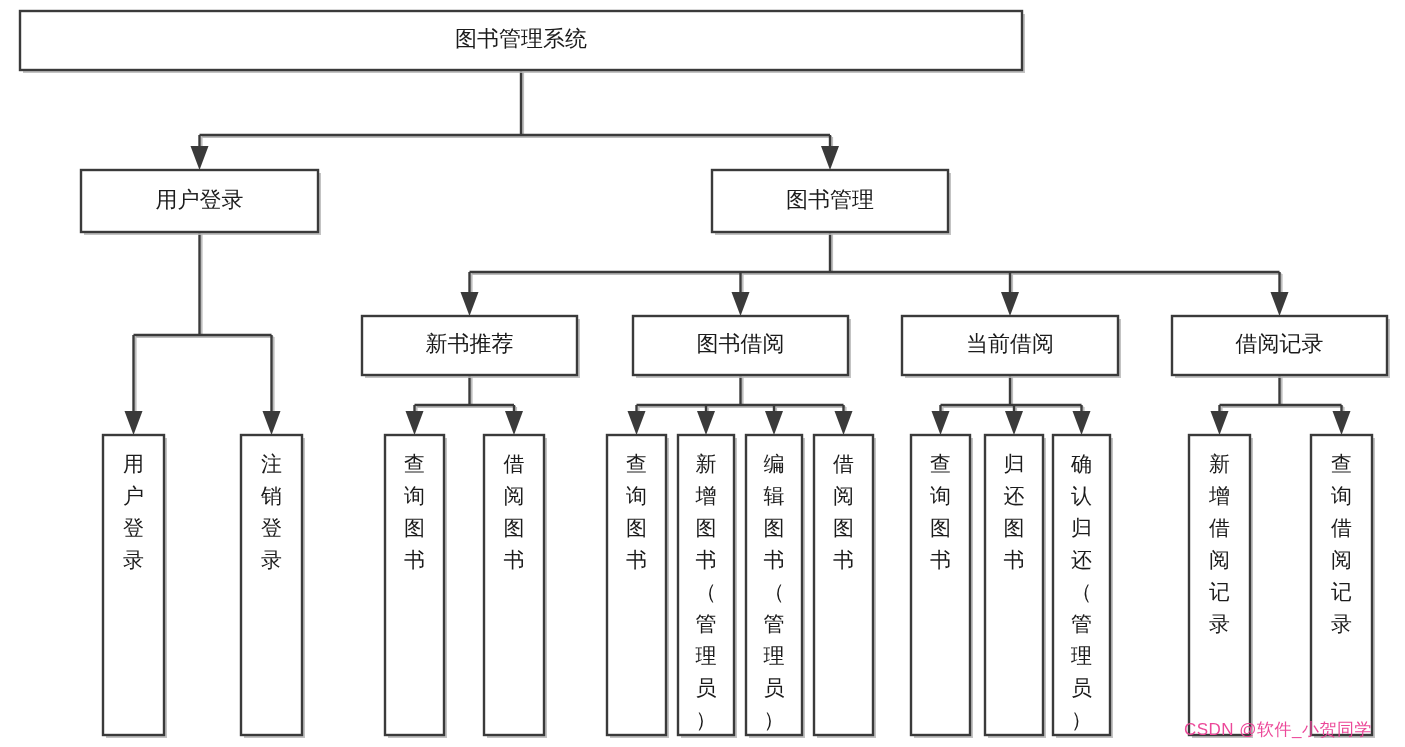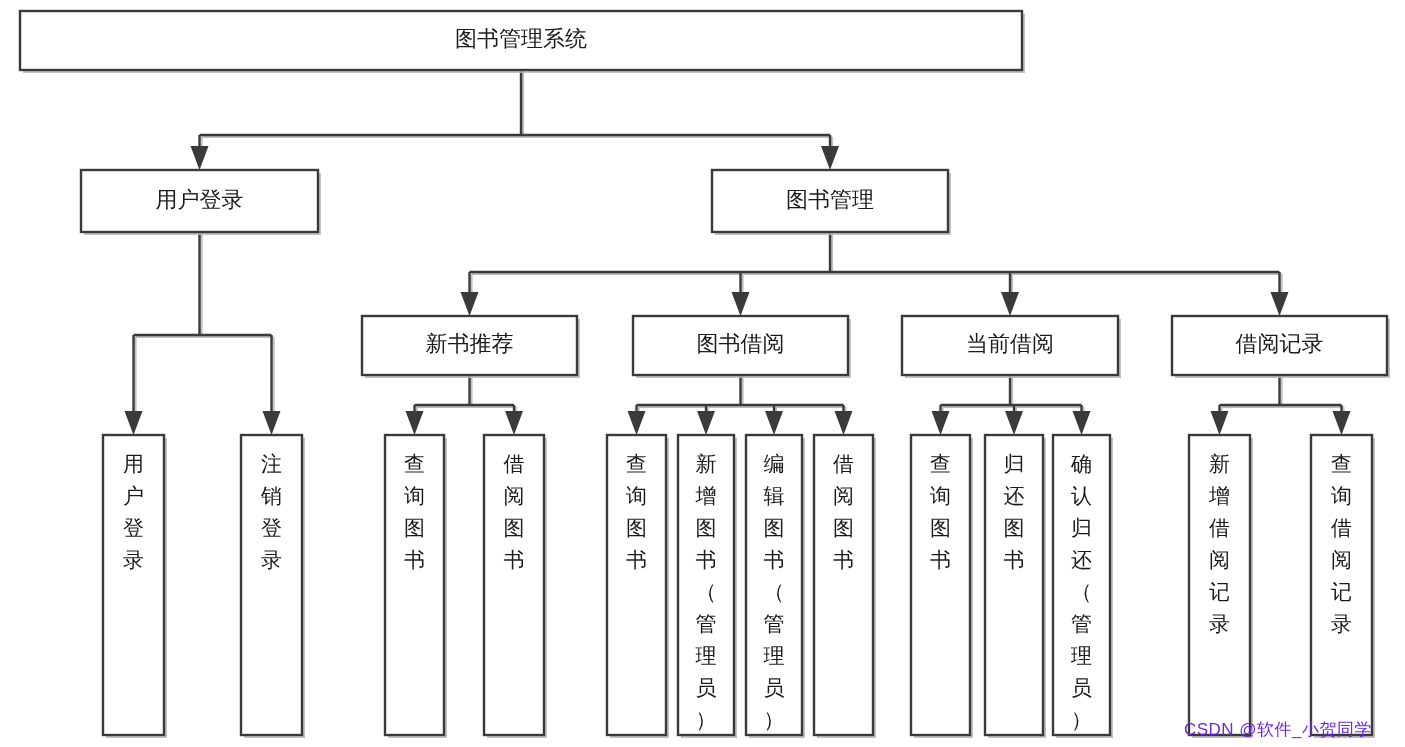--- a/index.html
+++ b/index.html
@@ -65,21 +65,21 @@
     fill: #1b1b1b;
     font-family: "Liberation Sans", "DejaVu Sans", sans-serif;
     font-size: 21px;
     text-anchor: middle;
     dominant-baseline: middle;
   }
   .watermark {
     position: absolute;
     right: 14px;
     bottom: 6px;
-    color: #6d28d9;
+    color: #ec4899;
     font-size: 17px;
     font-family: "Liberation Sans", "DejaVu Sans", sans-serif;
     white-space: nowrap;
     letter-spacing: 0.5px;
     user-select: none;
   }
 </style>
 </head>
 <body>
 

